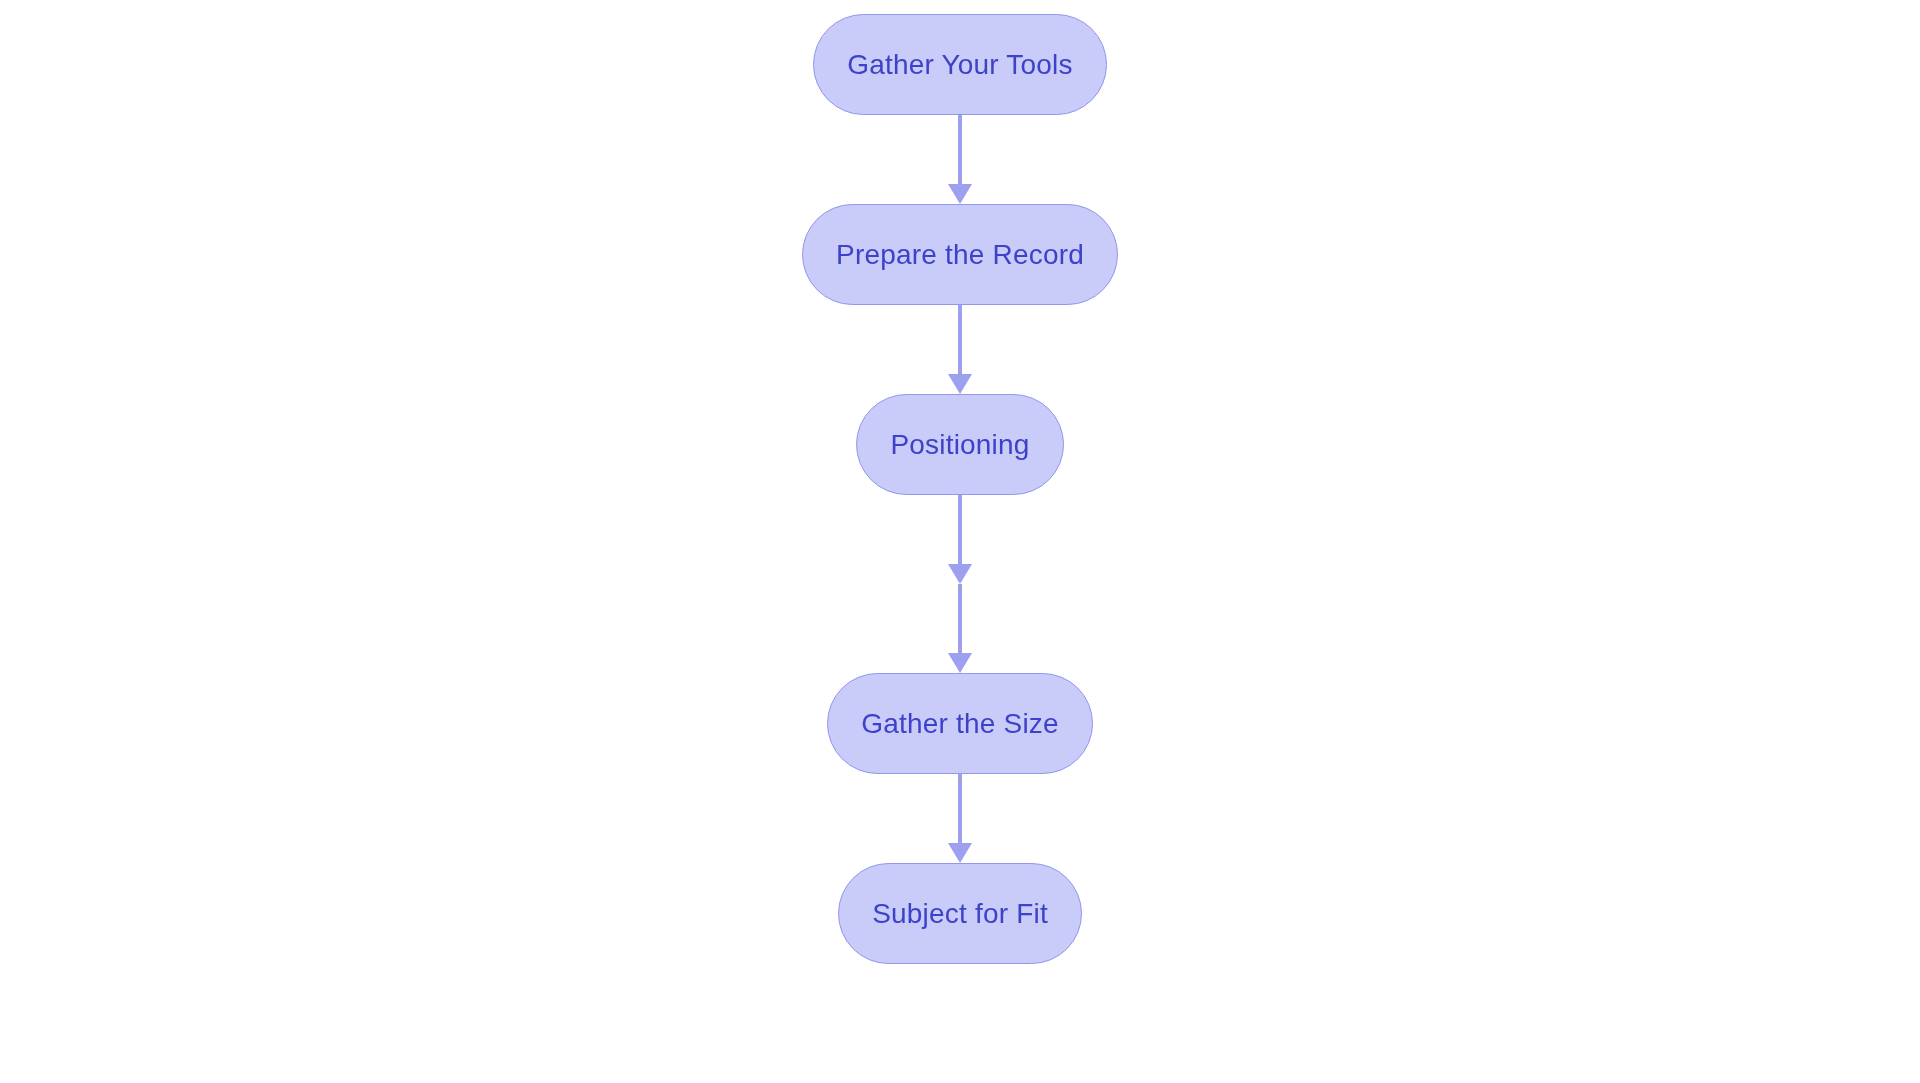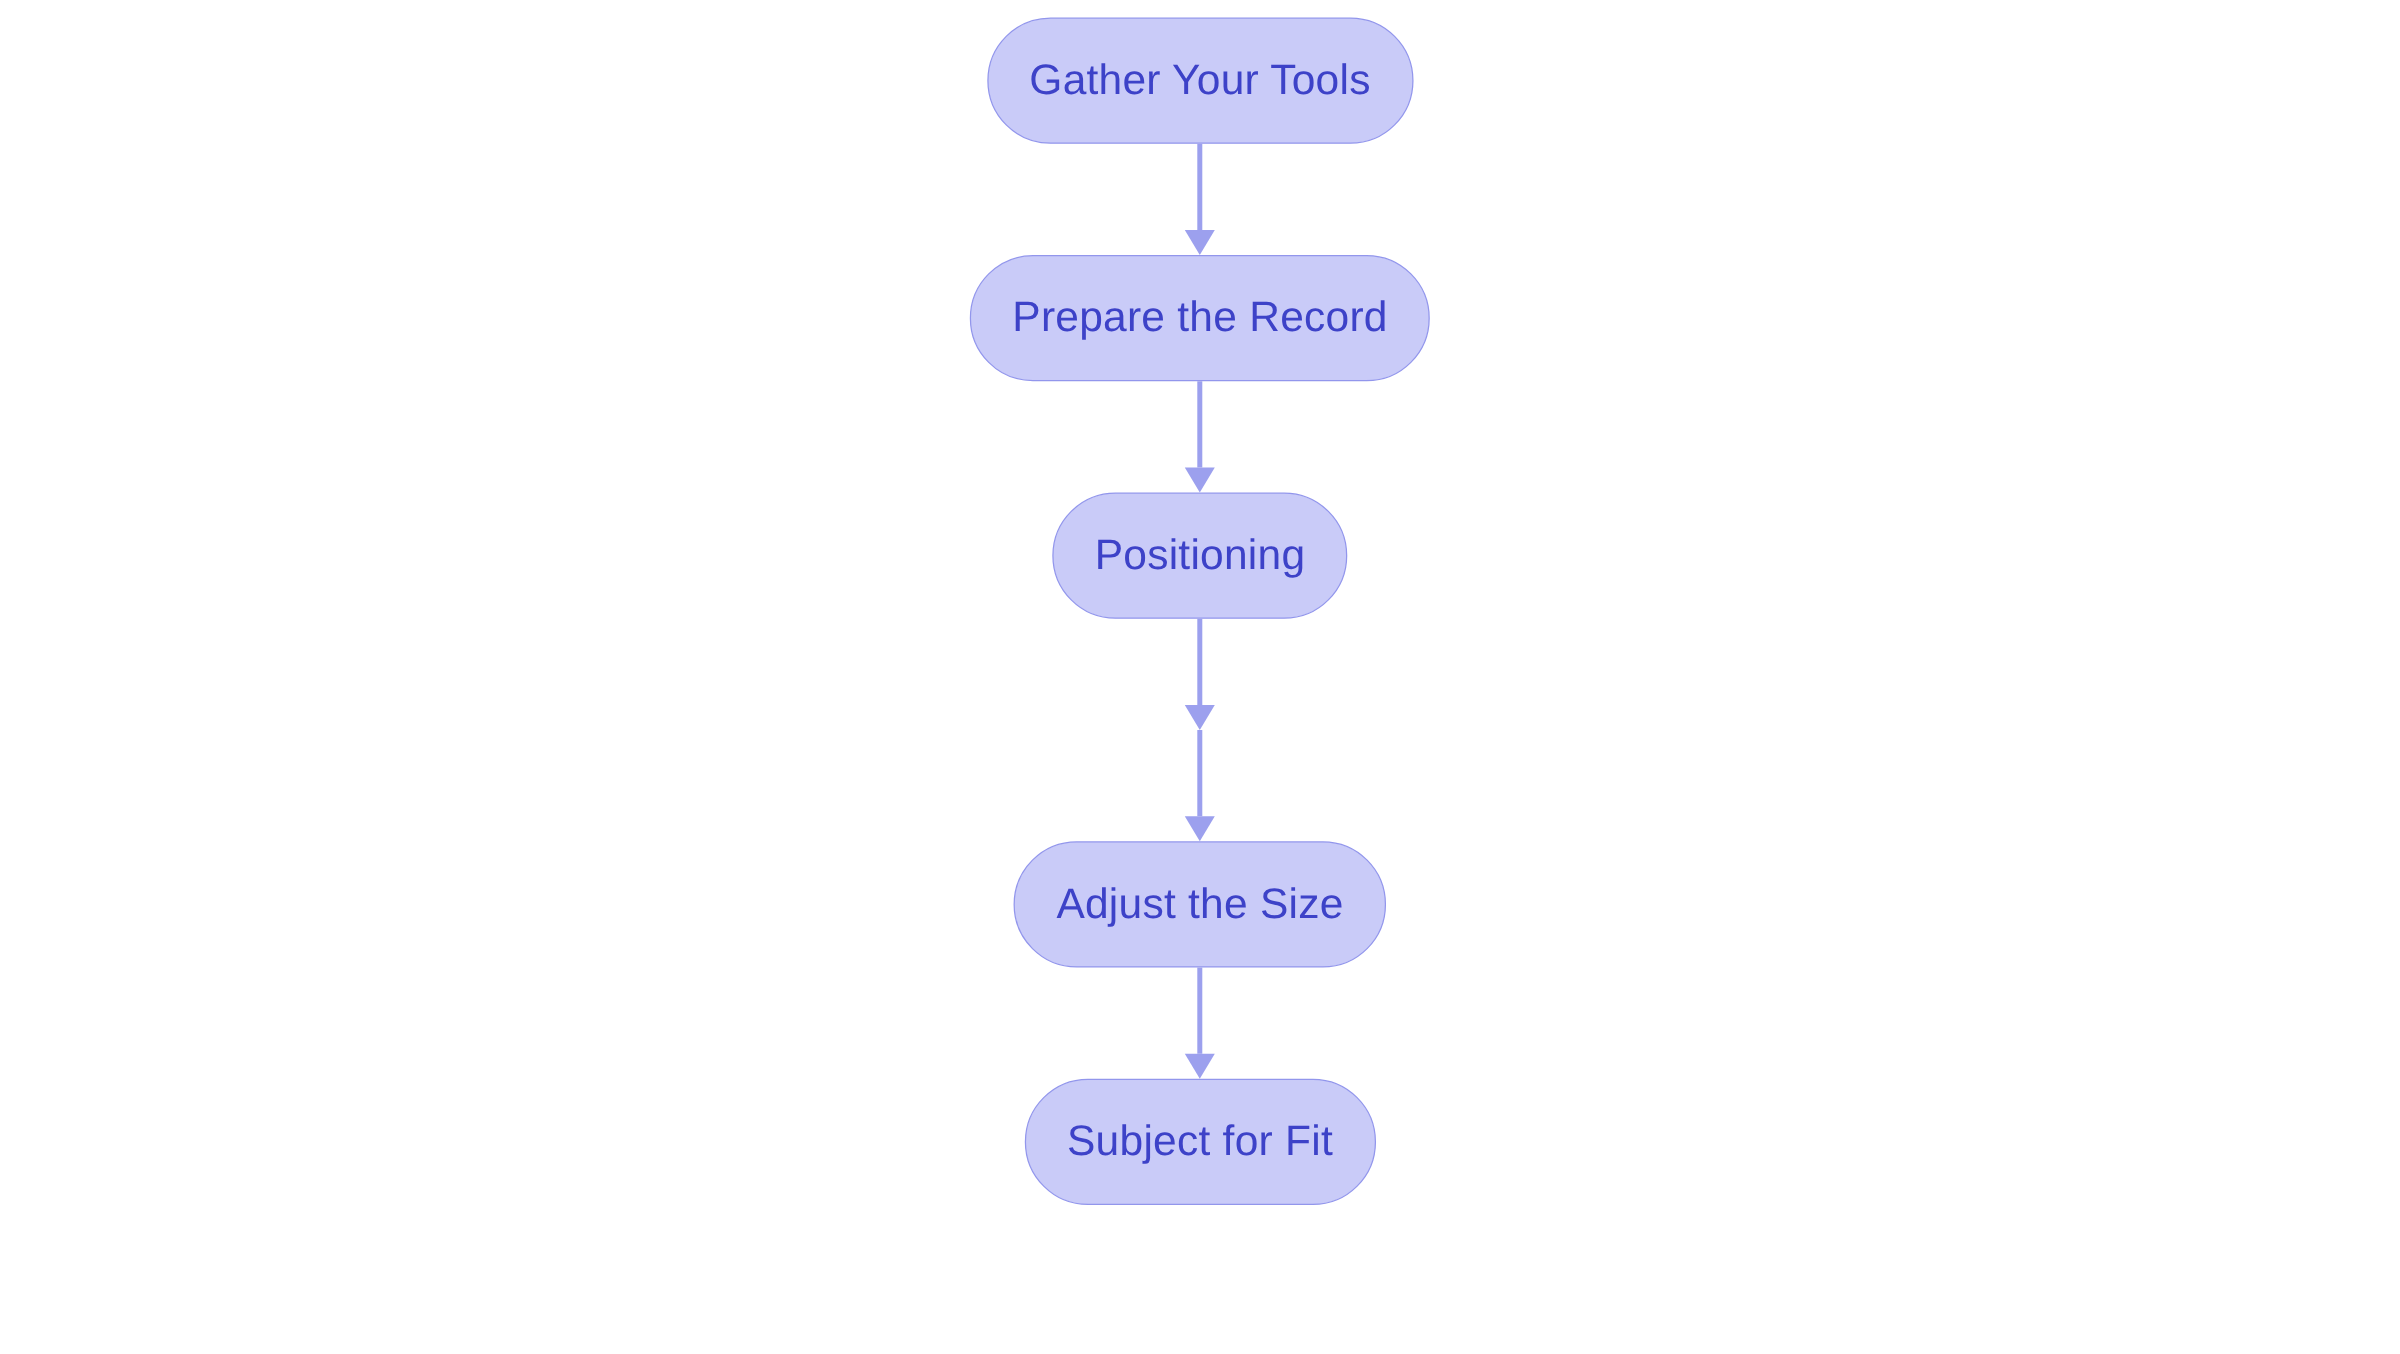--- a/index.html
+++ b/index.html
@@ -27,21 +27,21 @@
     box-sizing: border-box;
     height: 101px;
     padding: 0 33px;
     border: 1.5px solid var(--node-border, #9296ec);
     background: var(--node-fill, #c9cbf8);
     color: var(--node-text, #3d42c8);
     border-radius: 51px;
     display: flex;
     align-items: center;
     justify-content: center;
-    font-size: 34px;
+    font-size: 28px;
     font-weight: 400;
     letter-spacing: 0.2px;
     white-space: nowrap;
   }
   .arrow {
     height: 89px;
     display: flex;
     flex-direction: column;
     align-items: center;
   }
@@ -74,19 +74,19 @@
     </div>
     <div class="node">Positioning</div>
     <div class="arrow">
       <div class="stem"></div>
       <div class="head"></div>
     </div>
     <div class="arrow">
       <div class="stem"></div>
       <div class="head"></div>
     </div>
-    <div class="node">Adjust the Size</div>
+    <div class="node">Gather the Size</div>
     <div class="arrow">
       <div class="stem"></div>
       <div class="head"></div>
     </div>
     <div class="node">Subject for Fit</div>
   </div>
 
 </body></html>

